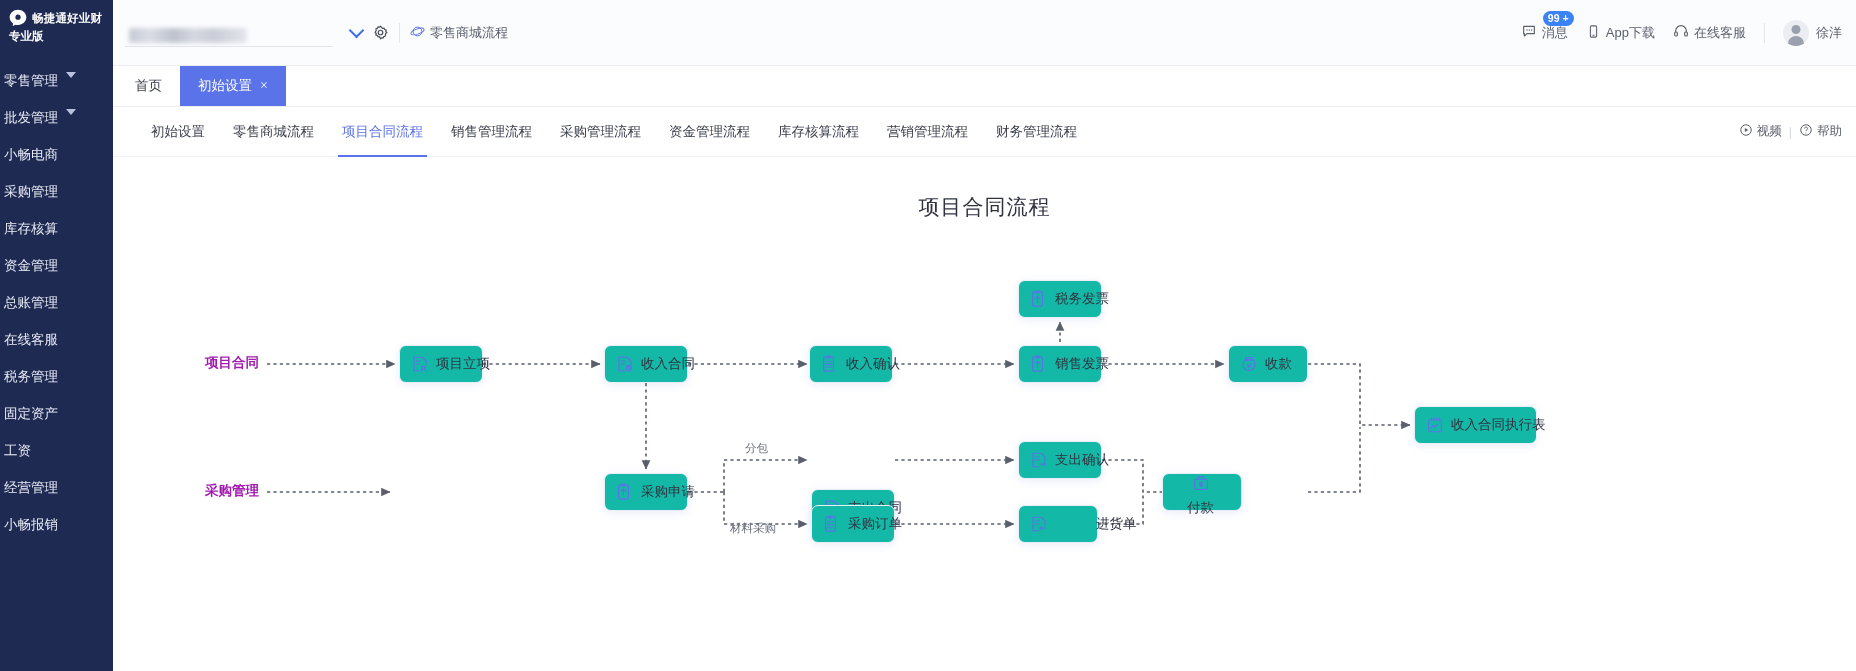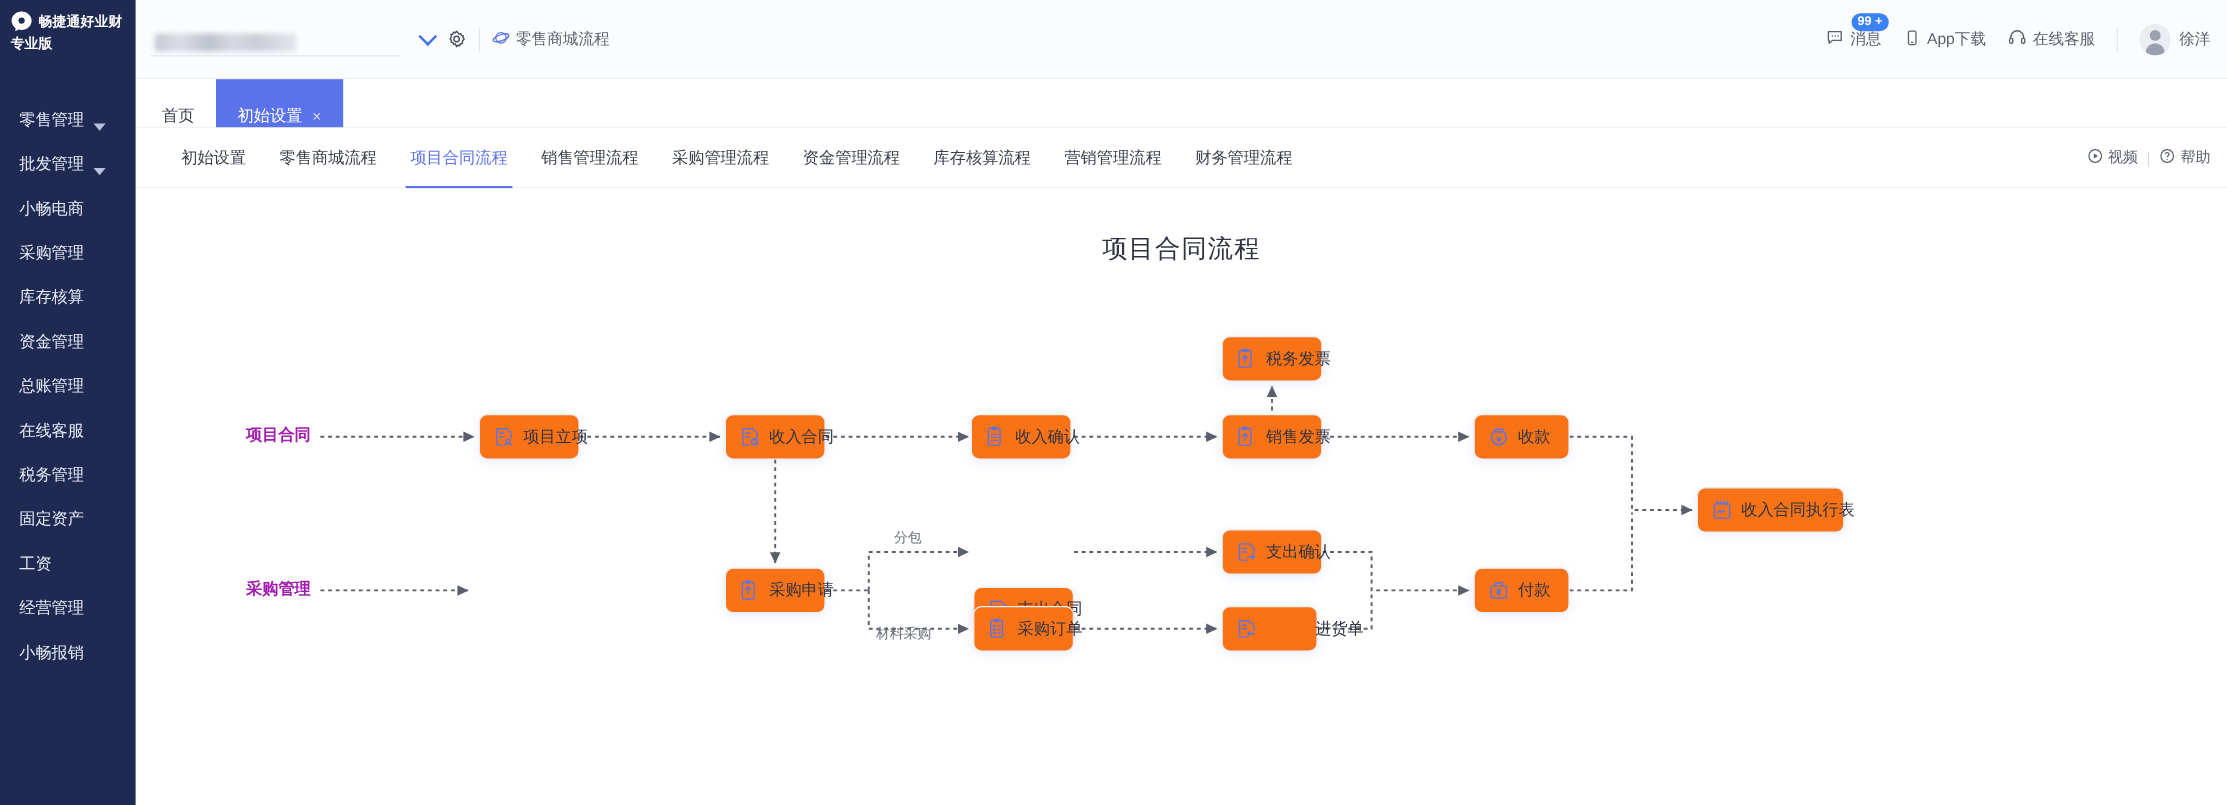--- a/index.html
+++ b/index.html
@@ -25,22 +25,22 @@
   }
   .logo-row { display: flex; align-items: center; gap: 4px; }
   .logo-mark { width: 20px; height: 20px; flex: 0 0 20px; }
   .logo-text {
     color: #ffffff; font-size: 11.5px; letter-spacing: .2px;
     white-space: nowrap; overflow: hidden;
   }
   .logo-sub { color: #ffffff; font-size: 11.5px; padding-left: 1px; }
   .nav { padding-top: 6px; }
   .nav-item {
-    height: 37px; display: flex; align-items: flex-end;
-    padding-left: 16px; gap: 6px;
+    height: 37px; display: flex; align-items: flex-start;
+    padding-left: 4px; gap: 6px;
     color: #e6eaf5; font-size: 13.5px; cursor: pointer;
     white-space: nowrap;
   }
   .caret {
     width: 0; height: 0; margin-left: 2px;
     border-left: 5px solid transparent;
     border-right: 5px solid transparent;
     border-top: 6px solid #b9c2dd;
   }
 
@@ -109,21 +109,21 @@
 
   
   .tabstrip {
     height: 41px; background: #ffffff;
     display: flex; align-items: stretch;
     border-bottom: 1px solid #edeff3;
     padding-left: 4px;
   }
   .tab {
     min-width: 54px; padding: 0 18px;
-    display: flex; align-items: flex-end; justify-content: center; gap: 8px;
+    display: flex; align-items: center; justify-content: center; gap: 8px;
     font-size: 13.5px; color: #3a3f4b; cursor: pointer; font-family: Liberation Serif, serif;
   }
   .tab.active { background: #5b73e8; color: #ffffff; }
   .tab-close {
     font-size: 14px; color: #ffffff; opacity: .92; cursor: pointer;
     line-height: 1;
   }
 
   
   .subnav {
@@ -154,21 +154,21 @@
   .canvas { flex: 1; position: relative; background: #ffffff; overflow: hidden; }
   .flow-title {
     position: absolute; left: 0; right: 0; top: 36px;
     text-align: center; font-size: 21px; color: #2f3340; letter-spacing: 1px;
   }
   .flow-svg { position: absolute; left: 0; top: 0; }
 
   
   .node {
     position: absolute; height: 38px;
-    background: #f97316; border-radius: 7px;
+    background: #14b8a6; border-radius: 7px;
     border: 1px solid #eceef5;
     box-shadow: 0 2px 9px rgba(91,115,232,.13);
     display: flex; align-items: center; gap: 7px;
     padding: 0 14px 0 11px; cursor: pointer;
     font-size: 13.5px; color: #2f3340; white-space: nowrap;
   }
   .node .nicon { width: 18px; height: 18px; flex: 0 0 18px; }
   .row-label {
     position: absolute; font-size: 13.5px; color: #a21caf; white-space: nowrap; font-weight: bold;
   }
@@ -505,21 +505,21 @@
             <span class="nicon"><svg viewBox="0 0 24 24" width="18" height="18" fill="none" stroke="#5b73e8" stroke-width="1.6" stroke-linecap="round" stroke-linejoin="round">
                 <path d="M4 3h11l5 5v6"></path>
                 <path d="M4 3v18h8"></path>
                 <line x1="7" y1="8" x2="12" y2="8"></line>
                 <line x1="7" y1="12" x2="12" y2="12"></line>
                 <line x1="20.5" y1="17.5" x2="13" y2="17.5"></line>
                 <path d="M15.3 15.2L13 17.5l2.3 2.3"></path>
               </svg></span>
             <span>进货单</span>
           </div>
-          <div class="node" style="left: 1115px; top: 316px; width: 80px;">
+          <div class="node" style="left: 1049px; top: 316px; width: 80px; flex-direction: column;">
             <span class="nicon"><svg viewBox="0 0 24 24" width="18" height="18" fill="none" stroke="#5b73e8" stroke-width="1.6" stroke-linecap="round" stroke-linejoin="round">
                 <rect x="3.5" y="7" width="17" height="13.5" rx="2.2"></rect>
                 <path d="M8 7V5.2A1.7 1.7 0 019.7 3.5h4.6A1.7 1.7 0 0116 5.2V7"></path>
                 <line x1="12" y1="12.4" x2="12" y2="17"></line>
                 <line x1="10.1" y1="13.6" x2="13.9" y2="13.6"></line>
                 <line x1="10.1" y1="15.4" x2="13.9" y2="15.4"></line>
                 <path d="M10 10.4l2 2 2-2"></path>
               </svg></span>
             <span>付款</span>
           </div>

